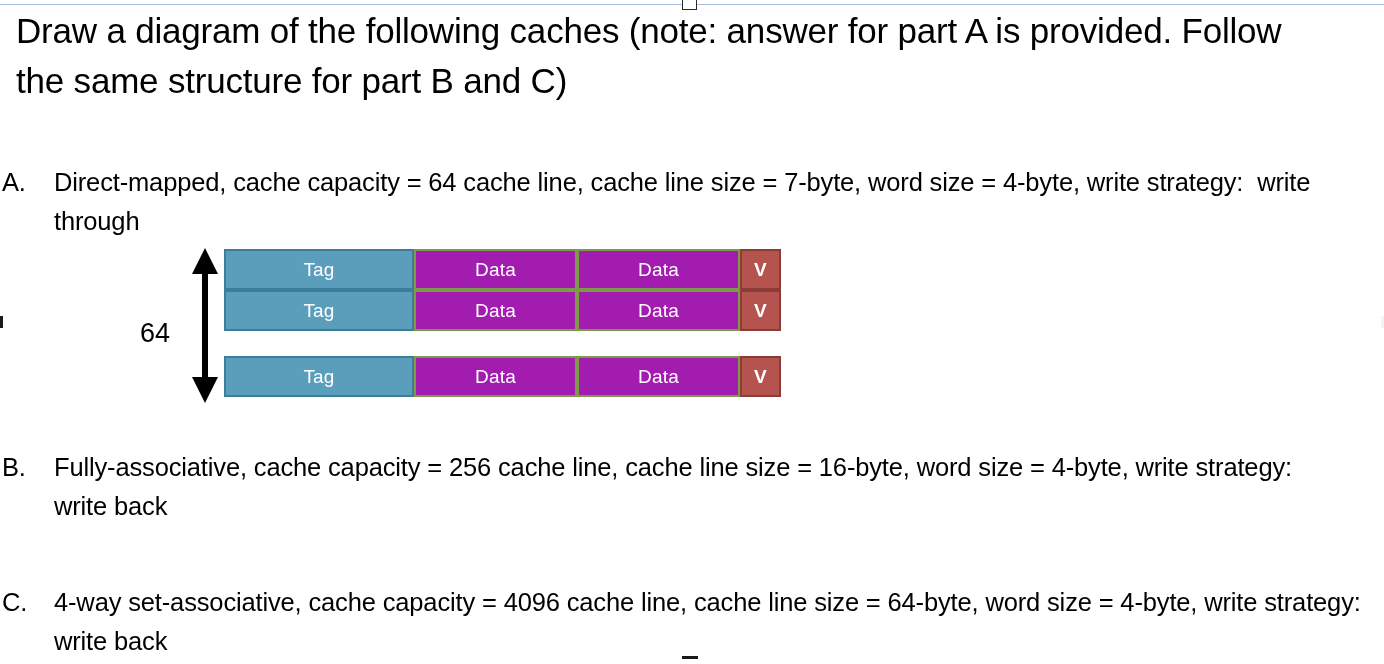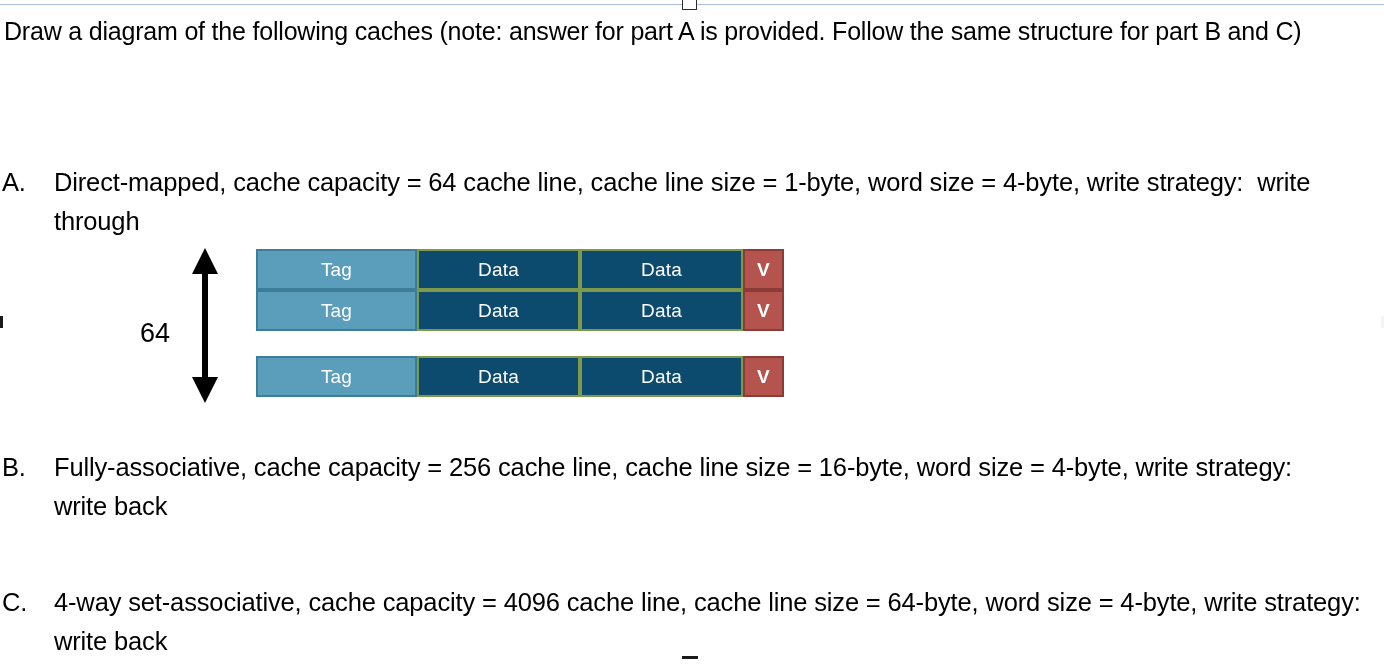--- a/index.html
+++ b/index.html
@@ -46,24 +46,24 @@
   .margin-marker-right {
     position: absolute;
     left: 1381px; top: 316px;
     width: 3px; height: 12px;
     background: #f4f4f4;
   }
 
   
   .doc-title {
     position: absolute;
-    left: 4px;
+    left: 16px;
     top: 6px;
     width: 1300px;
-    font-size: 25px;
+    font-size: 35px;
     line-height: 50px;
     letter-spacing: -0.2px;
     white-space: pre-wrap;
   }
 
   
   .list-item {
     position: absolute;
     display: flex;
     align-items: flex-start;
@@ -125,28 +125,27 @@
     box-sizing: border-box;
     height: 41px;
     display: flex;
     align-items: center;
     justify-content: center;
     color: #ffffff;
     font-size: 19px;
     letter-spacing: 0.2px;
   }
   .cell.tag {
-    width: 161px;
+    width: 190px;
     background: #5B9EBC;
     border: 2px solid #3C7D99;
-    margin-left: 32px;
   }
   .cell.data {
     width: 163px;
-    background: #0c4a6e;
+    background: #a21caf;
     border: 2px solid #7D9949;
   }
   .cell.valid {
     width: 41px;
     background: #B5544F;
     border: 2px solid #8C3B37;
     font-weight: bold;
   }
 </style>
 </head>
@@ -155,21 +154,21 @@
 <div class="top-rule"></div>
 <div class="tab-marker-top"></div>
 <div class="tab-marker-bottom"></div>
 <div class="margin-marker-left"></div>
 <div class="margin-marker-right"></div>
 
 <div class="doc-title">Draw a diagram of the following caches (note: answer for part A is provided. Follow the same structure for part B and C)</div>
 
 <div class="list-item" id="item-a">
   <span class="item-letter">A.</span>
-  <span class="item-text">Direct-mapped, cache capacity = 64 cache line, cache line size = 1-byte, word size = 4-byte, write strategy:  write through</span>
+  <span class="item-text">Direct-mapped, cache capacity = 64 cache line, cache line size = 7-byte, word size = 4-byte, write strategy:  write through</span>
 </div>
 
 <div class="diagram"></div>
 
 <div class="dim-label">64</div>
 
 <span class="dim-arrow">
   <svg width="30" height="155" viewBox="0 0 30 155">
     <line x1="15" y1="12" x2="15" y2="143" stroke="#000000" stroke-width="6"></line>
     <polygon points="15,0 28,26 2,26" fill="#000000"></polygon>

